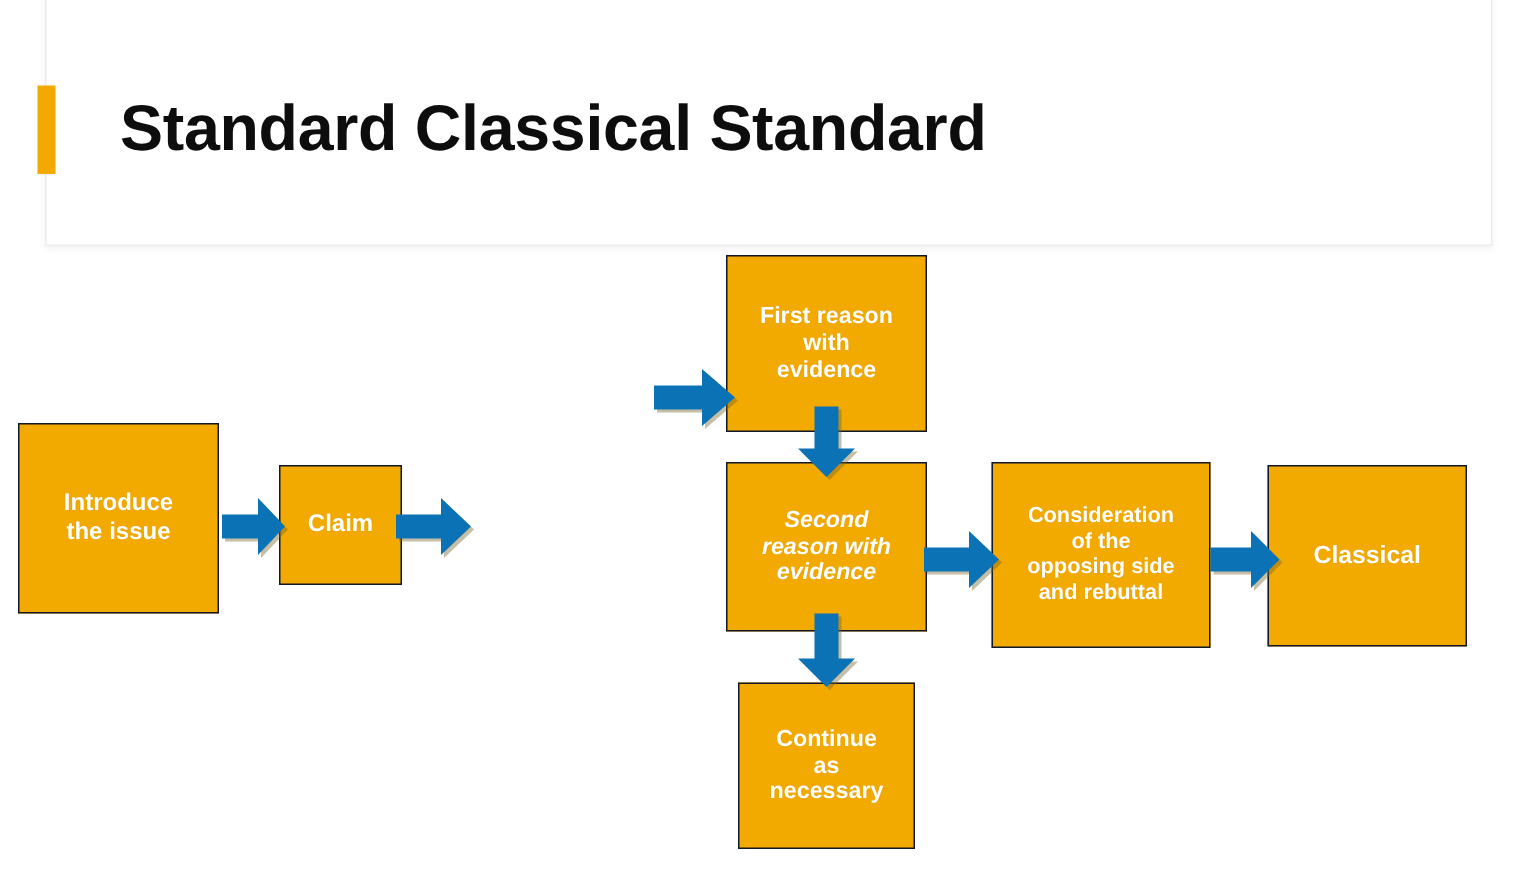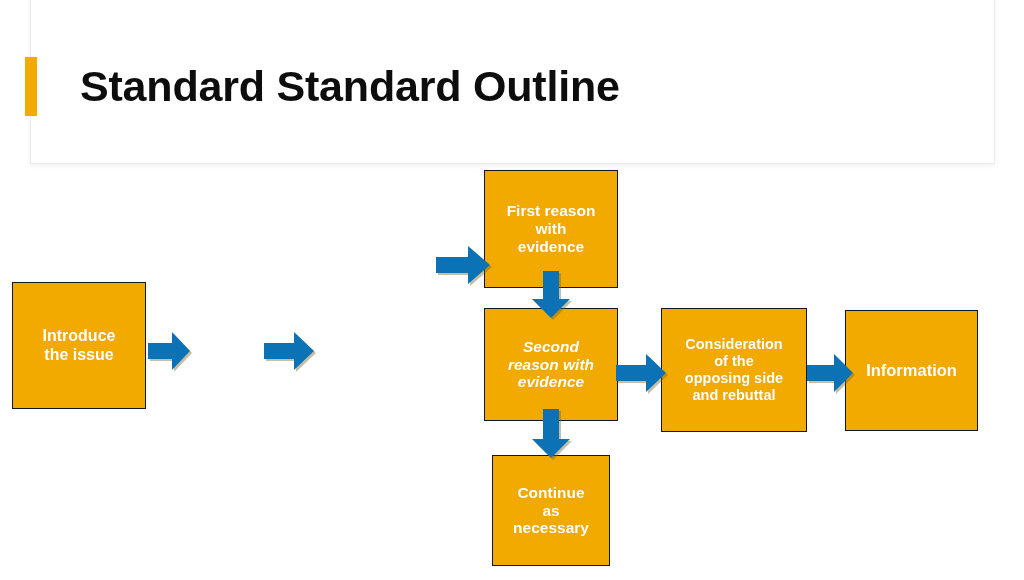--- a/index.html
+++ b/index.html
@@ -103,48 +103,51 @@
   #arrow-first-second     { left: 530px; top: 270px; width: 42px;  height: 50px; }
   #arrow-second-continue  { left: 530px; top: 408px; width: 42px;  height: 52px; }
   #arrow-second-consider  { left: 614px; top: 352px; width: 54px;  height: 42px; }
   #arrow-consider-conclusion { left: 805px; top: 352px; width: 50px; height: 42px; }
 </style>
 </head>
 <body>
 
 <div id="header-card"></div>
 <div id="title-accent-bar"></div>
-<h1 id="page-title">Standard Standard Outline</h1>
+<h1 id="page-title">Standard Classical Standard</h1>
 
 <div id="flow-diagram">
 
   <div class="flow-box" id="box-introduce">
     <span class="box-label">Introduce<br>the issue</span>
   </div>
 
+  <div class="flow-box" id="box-claim">
+    <span class="box-label">Claim</span>
+  </div>
 
 
   <div class="flow-box" id="box-first">
     <span class="box-label">First reason<br>with<br>evidence</span>
   </div>
 
   <div class="flow-box" id="box-second">
     <span class="box-label">Second<br>reason with<br>evidence</span>
   </div>
 
   <div class="flow-box" id="box-consider">
     <span class="box-label">Consideration<br>of the<br>opposing side<br>and rebuttal</span>
   </div>
 
   <div class="flow-box" id="box-continue">
     <span class="box-label">Continue<br>as<br>necessary</span>
   </div>
 
   <div class="flow-box" id="box-conclusion">
-    <span class="box-label">Information</span>
+    <span class="box-label">Classical</span>
   </div>
 
   <div class="arrow" id="arrow-introduce-claim">
     <svg viewBox="0 0 44 42" width="44" height="42" aria-hidden="true">
       <g transform="translate(2,2)">
         <path d="M0 11 L24 11 L24 0 L42 19 L24 38 L24 27 L0 27 Z" fill="rgba(120,100,40,0.42)" transform="translate(2,2)"></path>
         <path d="M0 11 L24 11 L24 0 L42 19 L24 38 L24 27 L0 27 Z" fill="#0B72B5"></path>
       </g>
     </svg>
   </div>

